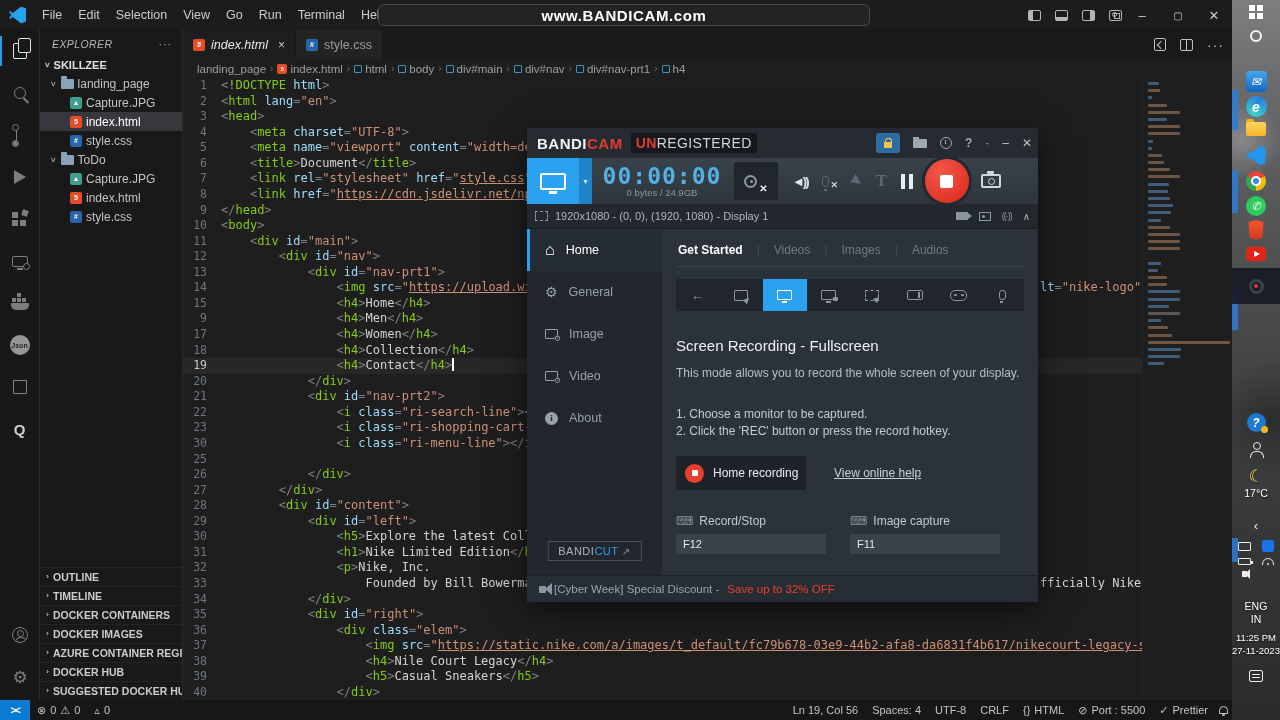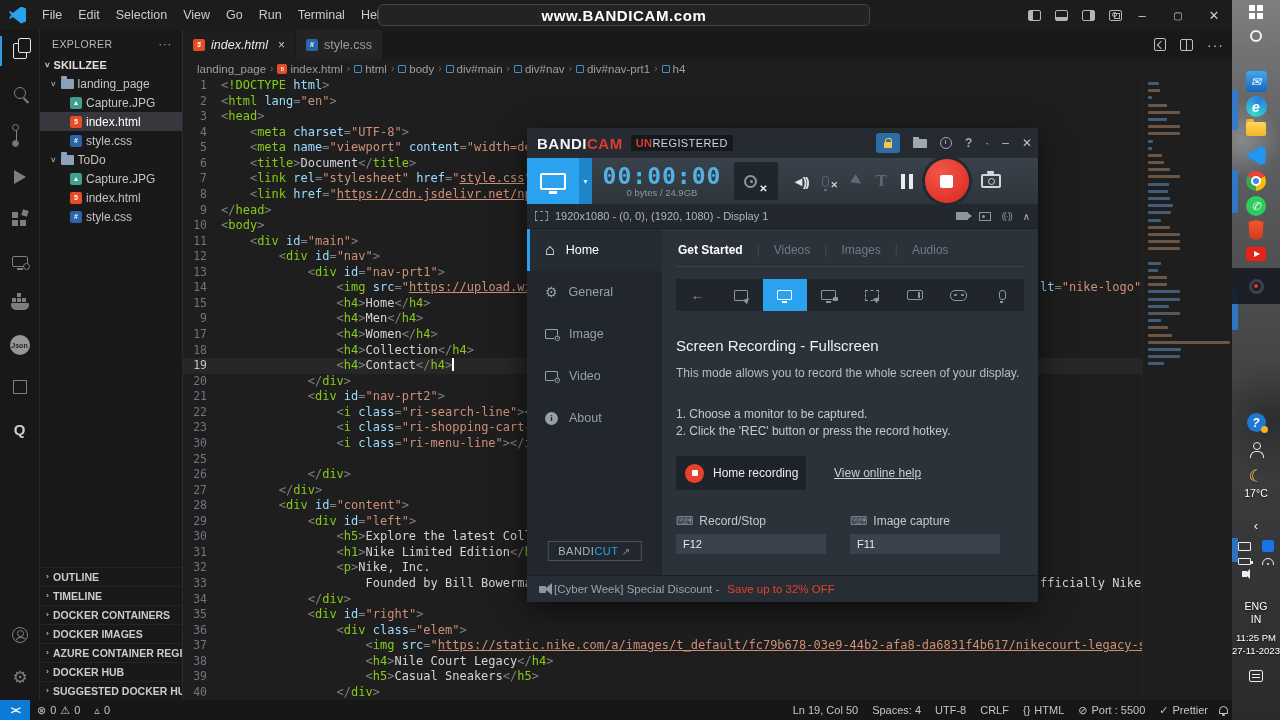--- a/index.html
+++ b/index.html
@@ -55,21 +55,21 @@
   .ic-json{width:20px;height:20px;border-radius:50%;background:#969696;color:#252525;font-size:7px;font-weight:bold;display:flex;align-items:center;justify-content:center;}
   .ic-square{width:14px;height:14px;border:1.7px solid currentColor;}
   .ic-quokka{font-size:15px;font-weight:bold;color:#cfcfcf;}
   .ic-account{width:16px;height:16px;border:1.6px solid currentColor;border-radius:50%;position:relative;overflow:hidden;}
   .ic-account::before{content:"";position:absolute;left:4.2px;top:2px;width:5px;height:5px;border:1.4px solid currentColor;border-radius:50%;}
   .ic-account::after{content:"";position:absolute;left:1.5px;top:9px;width:10px;height:8px;border:1.4px solid currentColor;border-radius:50%;}
   .ic-settings{font-size:17px;}
 
   
   #sidebar{width:143px;background:#191919;border-right:1px solid #2b2b2b;position:relative;color:#bdbdbd;}
-  #explorer-header{display:flex;justify-content:space-between;align-items:center;padding:8px 10px 6px 12px;font-size:10.5px;color:#b8b8b8;letter-spacing:.4px;}
+  #explorer-header{display:flex;justify-content:space-between;align-items:center;padding:8px 10px 6px 12px;font-size:10.5px;color:#b8b8b8;letter-spacing:.4px;font-style:italic;}
   #explorer-root{display:flex;align-items:center;gap:3px;font-size:11px;font-weight:bold;color:#e0e0e0;padding:3px 4px;}
   .chev{font-size:9px;color:#b0b0b0;transform:scaleY(.8);}
   .tree-row{display:flex;align-items:center;gap:4px;height:19px;font-size:12px;color:#c3c3c3;white-space:nowrap;}
   .tree-row.selected{background:#37373d;color:#fff;}
   .fi{width:12px;height:12px;border-radius:2px;flex:0 0 auto;display:flex;align-items:center;justify-content:center;font-size:7px;font-weight:bold;color:#fff;}
   .fi-folder{width:13px;height:10px;background:#8aa3b8;border-radius:1px;position:relative;}
   .fi-folder::before{content:"";position:absolute;top:-3px;left:0;width:6px;height:3px;background:#8aa3b8;border-radius:1px 1px 0 0;}
   .fi-html{background:#e44d26;}
   .fi-css{background:#2965a8;}
   .fi-img{background:#3f9e8d;}
@@ -118,21 +118,21 @@
   .sb-glyph{font-size:11px;}
   .bell{width:9px;height:8px;border:1.3px solid #c5c5c5;border-radius:5px 5px 0 0;position:relative;margin:0 4px;}
   .bell::after{content:"";position:absolute;left:2px;bottom:-3px;width:3px;height:2px;background:#c5c5c5;border-radius:50%;}
 
   
   #bandicam{position:absolute;left:527px;top:128px;width:511px;height:474px;background:#2b323a;box-shadow:0 8px 30px rgba(0,0,0,.6);z-index:50;font-family:"Liberation Sans",sans-serif;}
   #bc-titlebar{height:30px;background:#262b31;display:flex;align-items:center;padding-left:10px;position:relative;}
   #bc-brand{font-size:15px;font-weight:bold;letter-spacing:.5px;}
   #bc-brand .w{color:#f2f4f6;}
   #bc-brand .r{color:#e03c31;}
-  #bc-badge{margin-left:8px;background:#15181c;padding:2px 5px;font-size:11px;letter-spacing:.4px;border-radius:2px;}
+  #bc-badge{margin-left:8px;background:#15181c;padding:2px 5px;font-size:14px;letter-spacing:.4px;border-radius:2px;}
   #bc-badge .un{color:#e03c31;font-weight:bold;}
   #bc-badge .rest{color:#cfd5da;}
   #bc-title-icons{position:absolute;right:6px;top:0;height:30px;display:flex;align-items:center;gap:13px;}
   .bc-lockbtn{width:24px;height:20px;background:#2e6da4;border-radius:3px;display:flex;align-items:center;justify-content:center;}
   .lock-shape{width:8px;height:6px;background:#f5c64b;border-radius:1px;position:relative;margin-top:3px;}
   .lock-shape::before{content:"";position:absolute;left:1px;top:-4px;width:5px;height:4px;border:1.4px solid #f5c64b;border-bottom:none;border-radius:3px 3px 0 0;}
   .bc-folder{width:14px;height:9px;background:#9fa9b3;border-radius:1px;position:relative;}
   .bc-folder::before{content:"";position:absolute;top:-2px;left:0;width:6px;height:2px;background:#9fa9b3;}
   .bc-clock{width:12px;height:12px;border:1.6px solid #9fa9b3;border-radius:50%;position:relative;}
   .bc-clock::after{content:"";position:absolute;left:4px;top:2px;width:1.5px;height:4px;background:#9fa9b3;}
@@ -585,21 +585,21 @@
       <span>0</span>
       <span class="sb-glyph">⚠</span>
       <span>0</span>
     </div>
     <div class="sb-item">
       <span class="sb-glyph">▵</span>
       <span>0</span>
     </div>
     <div id="sb-right">
       <div class="sb-item">
-          <span>Ln 19, Col 50</span>
+          <span>Ln 19, Col 56</span>
         </div>
       <div class="sb-item">
           <span>Spaces: 4</span>
         </div>
       <div class="sb-item">
           <span>UTF-8</span>
         </div>
       <div class="sb-item">
           <span>CRLF</span>
         </div>

